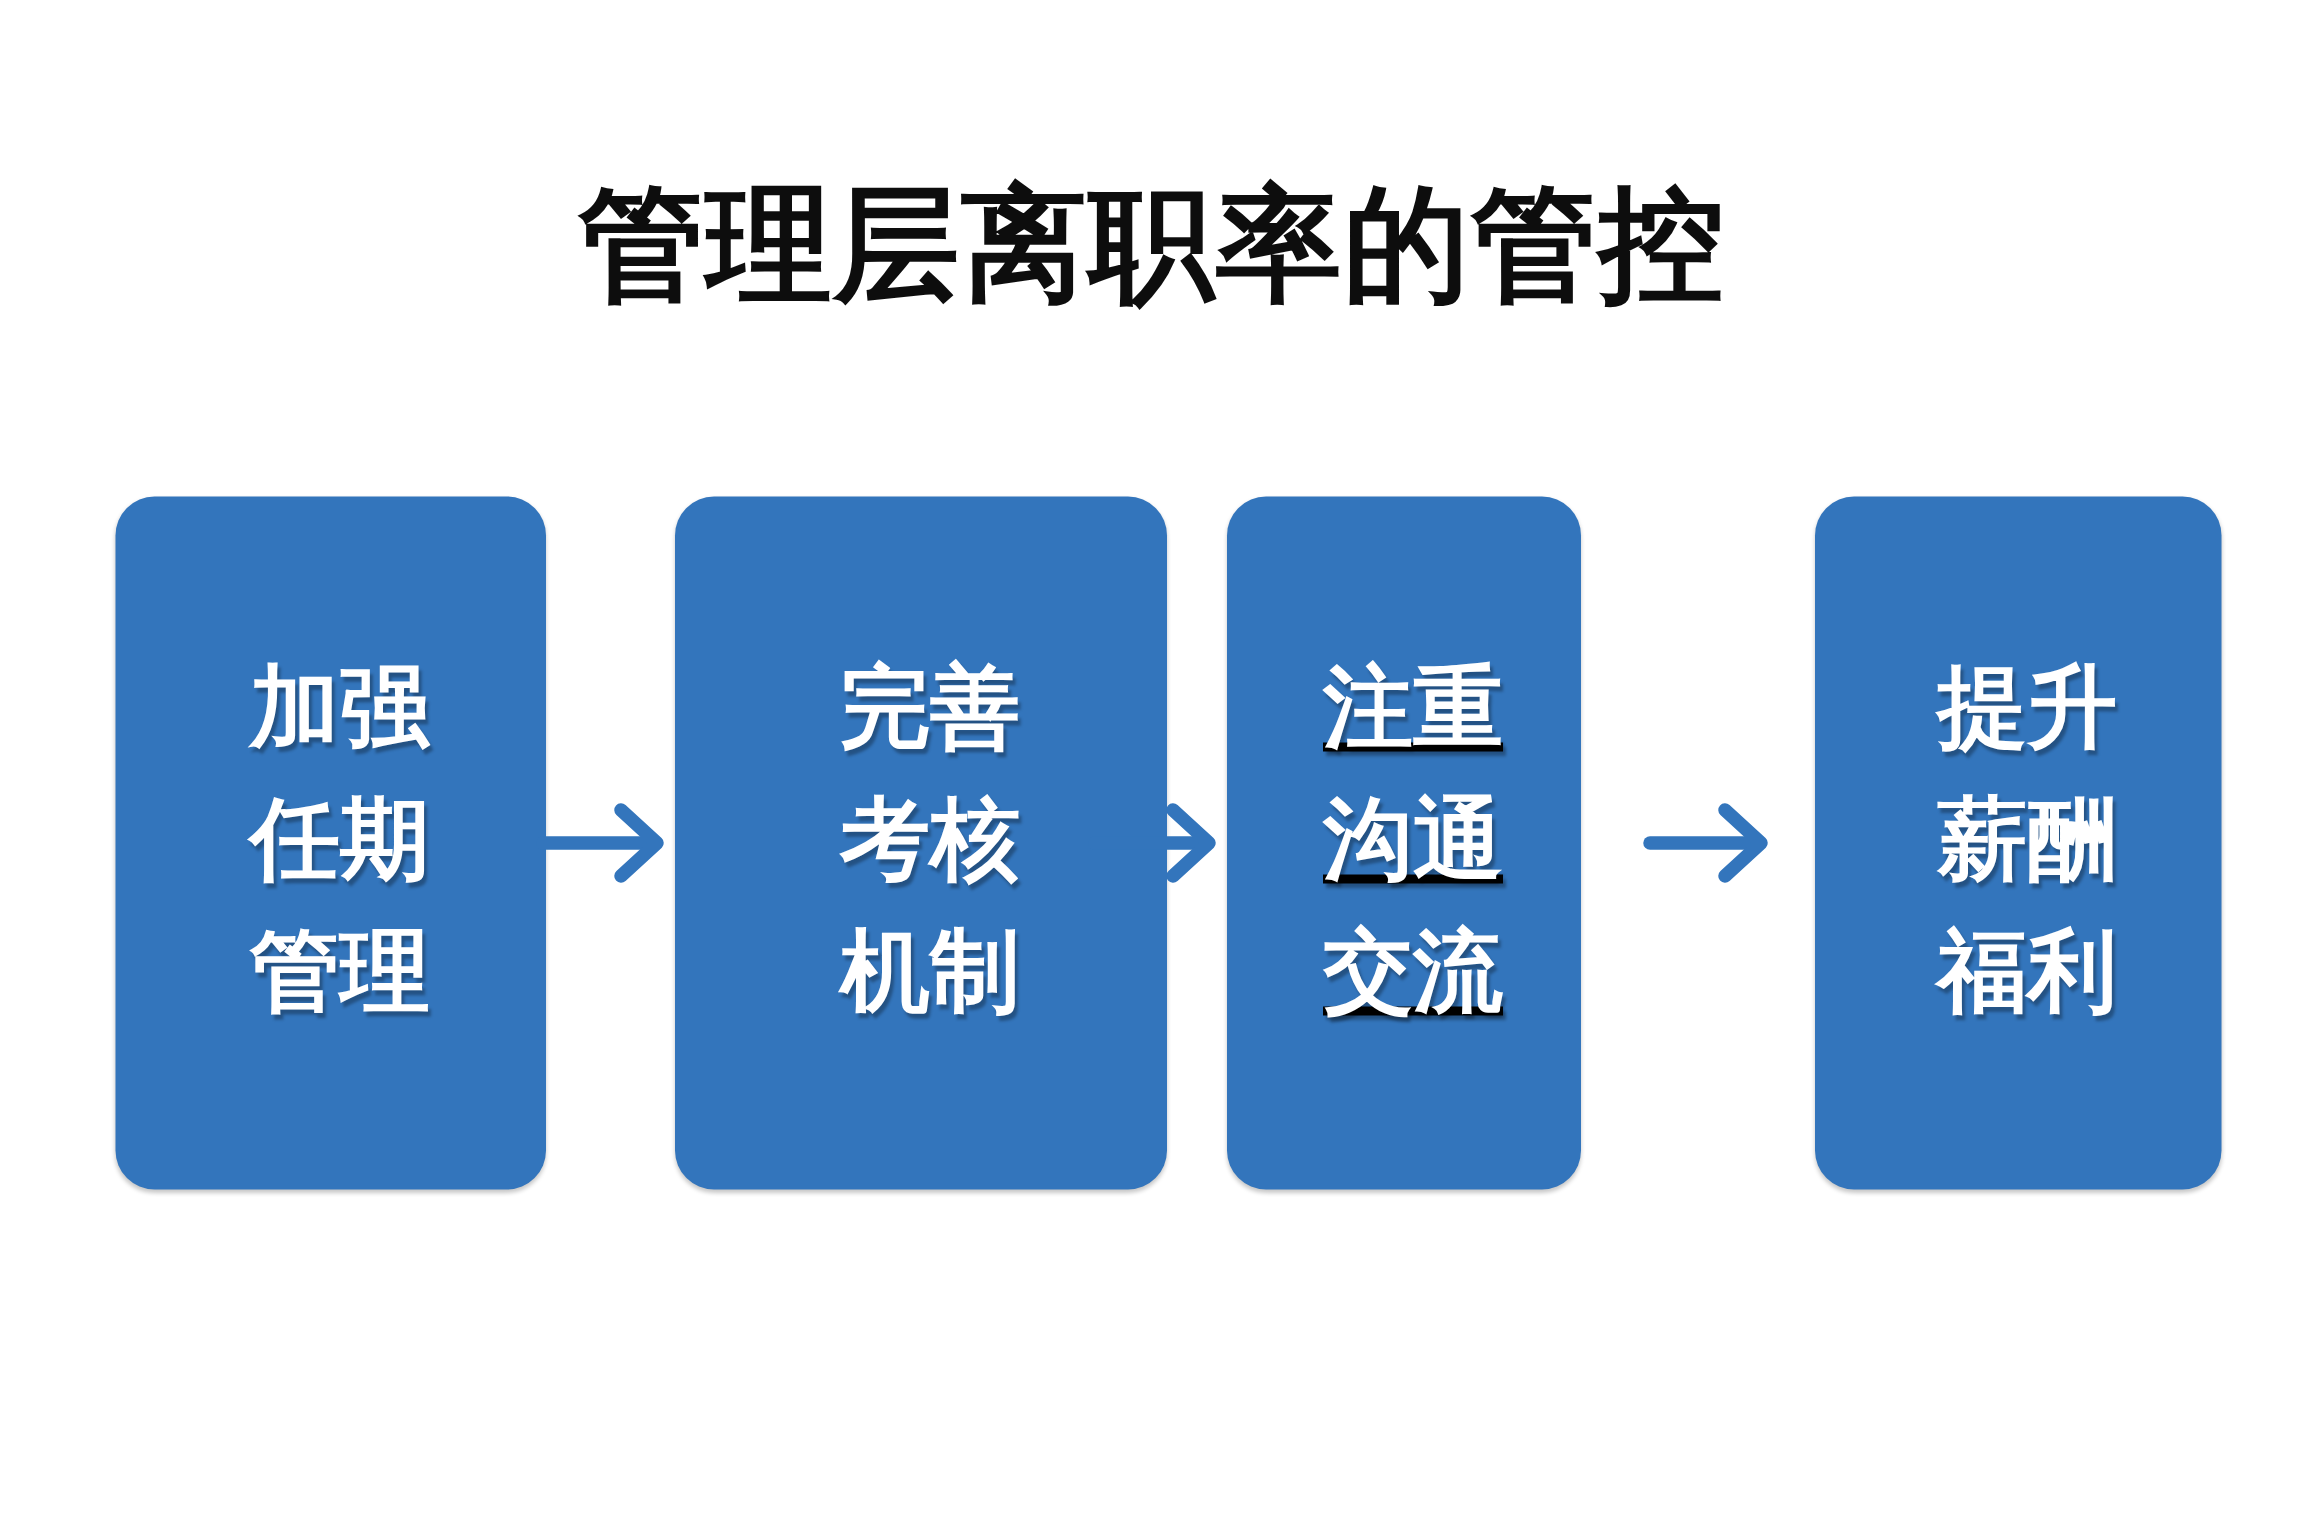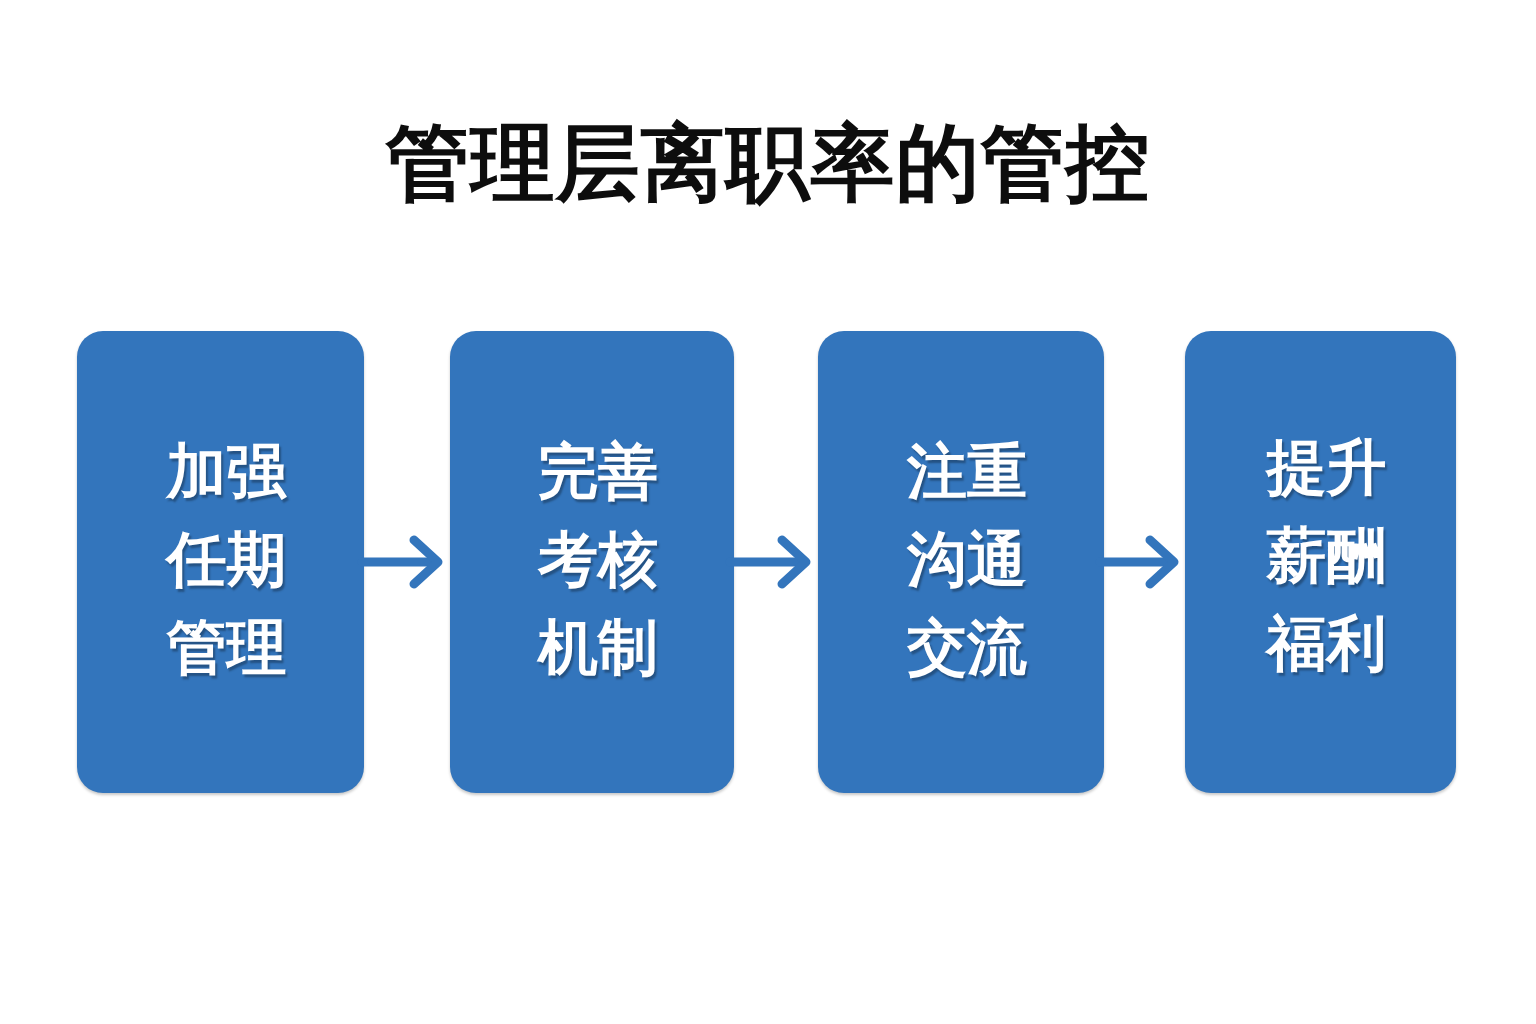--- a/index.html
+++ b/index.html
@@ -56,23 +56,23 @@
     border-radius: 26px;
     box-shadow: 0 2px 3px rgba(0, 0, 0, 0.22);
     display: flex;
     align-items: center;
     justify-content: center;
     box-sizing: border-box;
     padding-left: 12px;
   }
 
   .step-1 { left: 0px;    width: 287px; }
-  .step-2 { left: 373px;  width: 284px; }
-  .step-3 { left: 741px;  width: 286px; }
-  .step-4 { left: 1108px; width: 271px; font-family: Liberation Mono, monospace; }
+  .step-2 { left: 373px;  width: 328px; }
+  .step-3 { left: 741px;  width: 236px; text-decoration: underline; }
+  .step-4 { left: 1133px; width: 271px; }
 
   .step-label {
     color: #ffffff;
     font-size: 60px;
     line-height: 88px;
     font-weight: 700;
     text-align: center;
     letter-spacing: 0px;
     text-shadow: 2px 3px 2px rgba(0, 0, 0, 0.30);
     white-space: pre-line;

